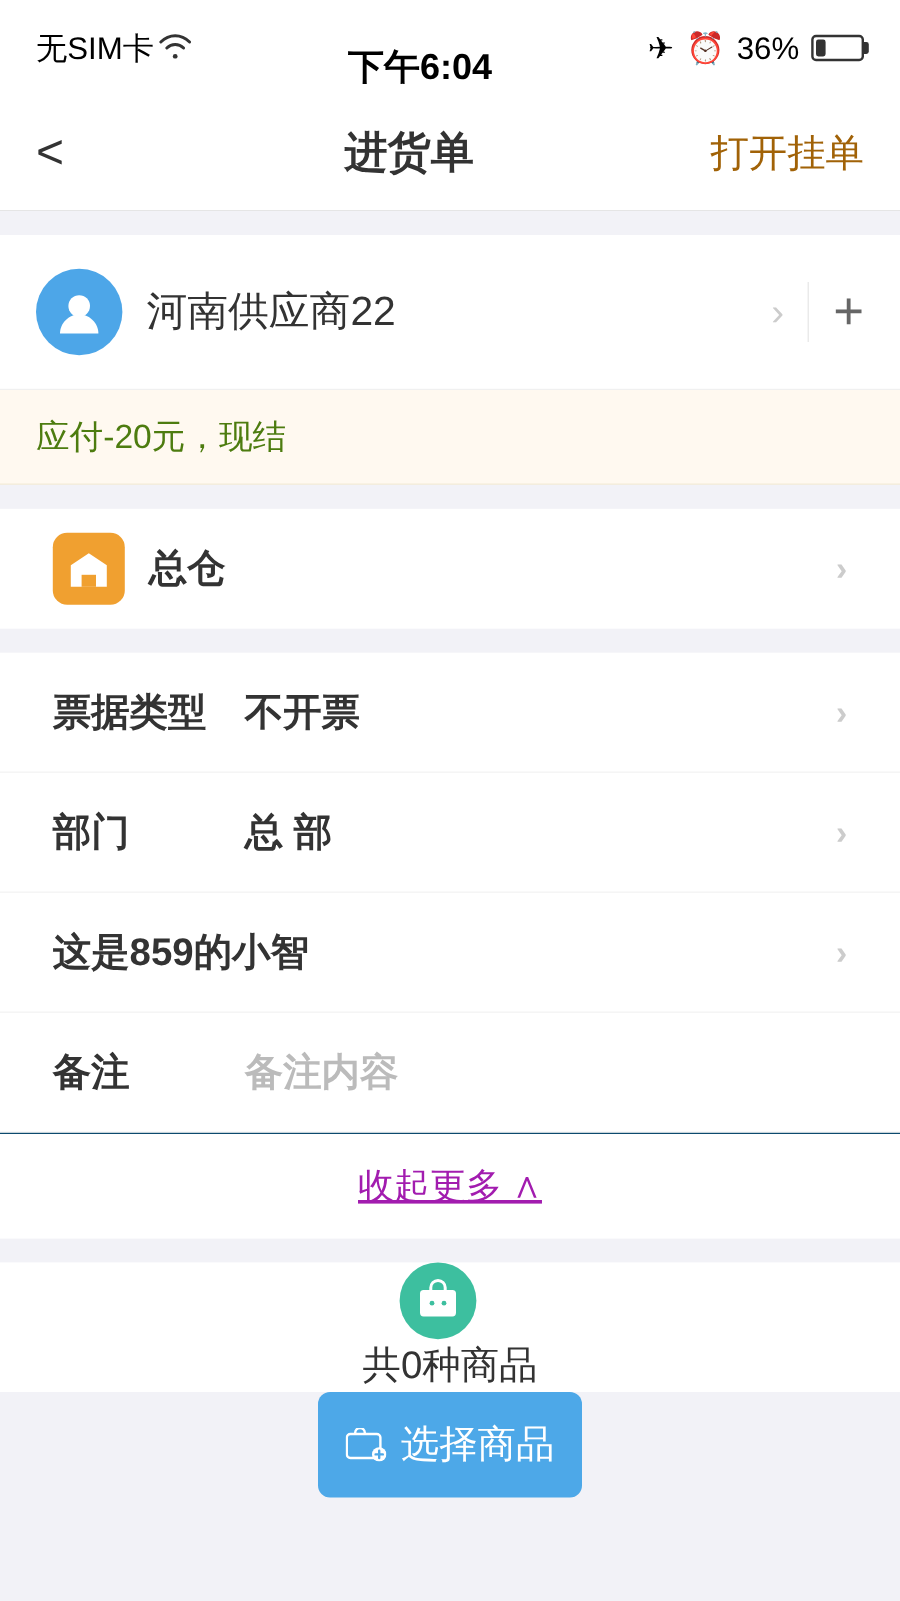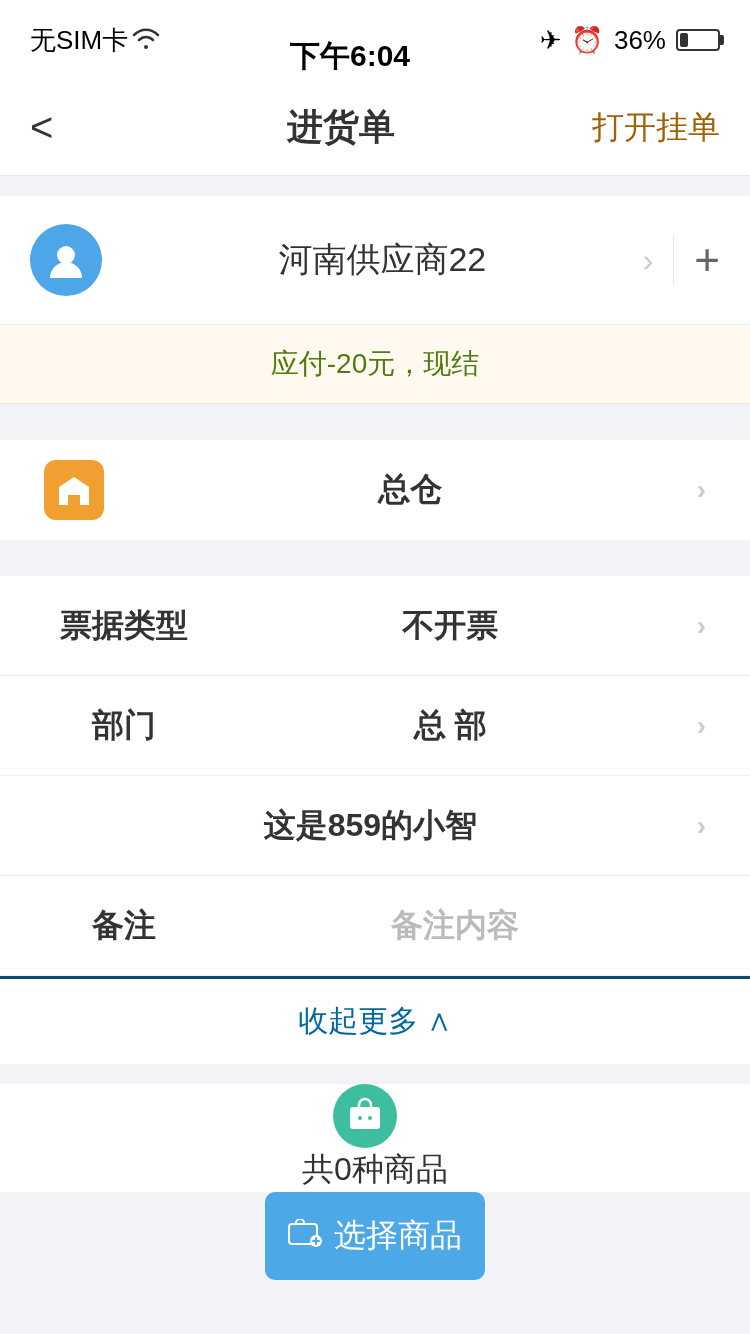--- a/index.html
+++ b/index.html
@@ -99,22 +99,21 @@
 
     
     .section-divider {
       height: 20px;
       background: #f2f2f7;
     }
 
     
     .card-section {
       background: #fff;
-      margin-bottom: 16px;
-      text-align: center;
+      margin-bottom: 0;
     }
 
     
     .supplier-row {
       display: flex;
       align-items: center;
       padding: 28px 30px;
       background: #fff;
       border-bottom: 1px solid #f0f0f0;
     }
@@ -213,23 +212,24 @@
     }
 
     
     .collapse-row {
       background: #fff;
       height: 88px;
       display: flex;
       align-items: center;
       justify-content: center;
       font-size: 30px;
-      color: #0369a1;
-      cursor: pointer;
-      border-top: 3px solid #0c4a6e;
+      color: #a21caf;
+      cursor: pointer;
+      border-top: 1px solid #0c4a6e;
+      text-decoration: underline;
     }
 
     
     .bottom-section {
       margin-top: 20px;
       background: #fff;
       display: flex;
       align-items: center;
       padding: 0 30px;
       height: 108px;
@@ -256,21 +256,21 @@
       color: #333;
     }
     .select-btn {
       background: #4da8e8;
       color: #fff;
       border: none;
       border-radius: 10px;
       padding: 22px 23px;
       font-size: 32px;
       display: flex;
-      align-items: center;
+      align-items: flex-end;
       gap: 12px;
       cursor: pointer;
     }
     .select-btn-icon {
       font-size: 30px;
     }
 
     .main-content {
       background: #f2f2f7;
       min-height: calc(1334px - 176px);

